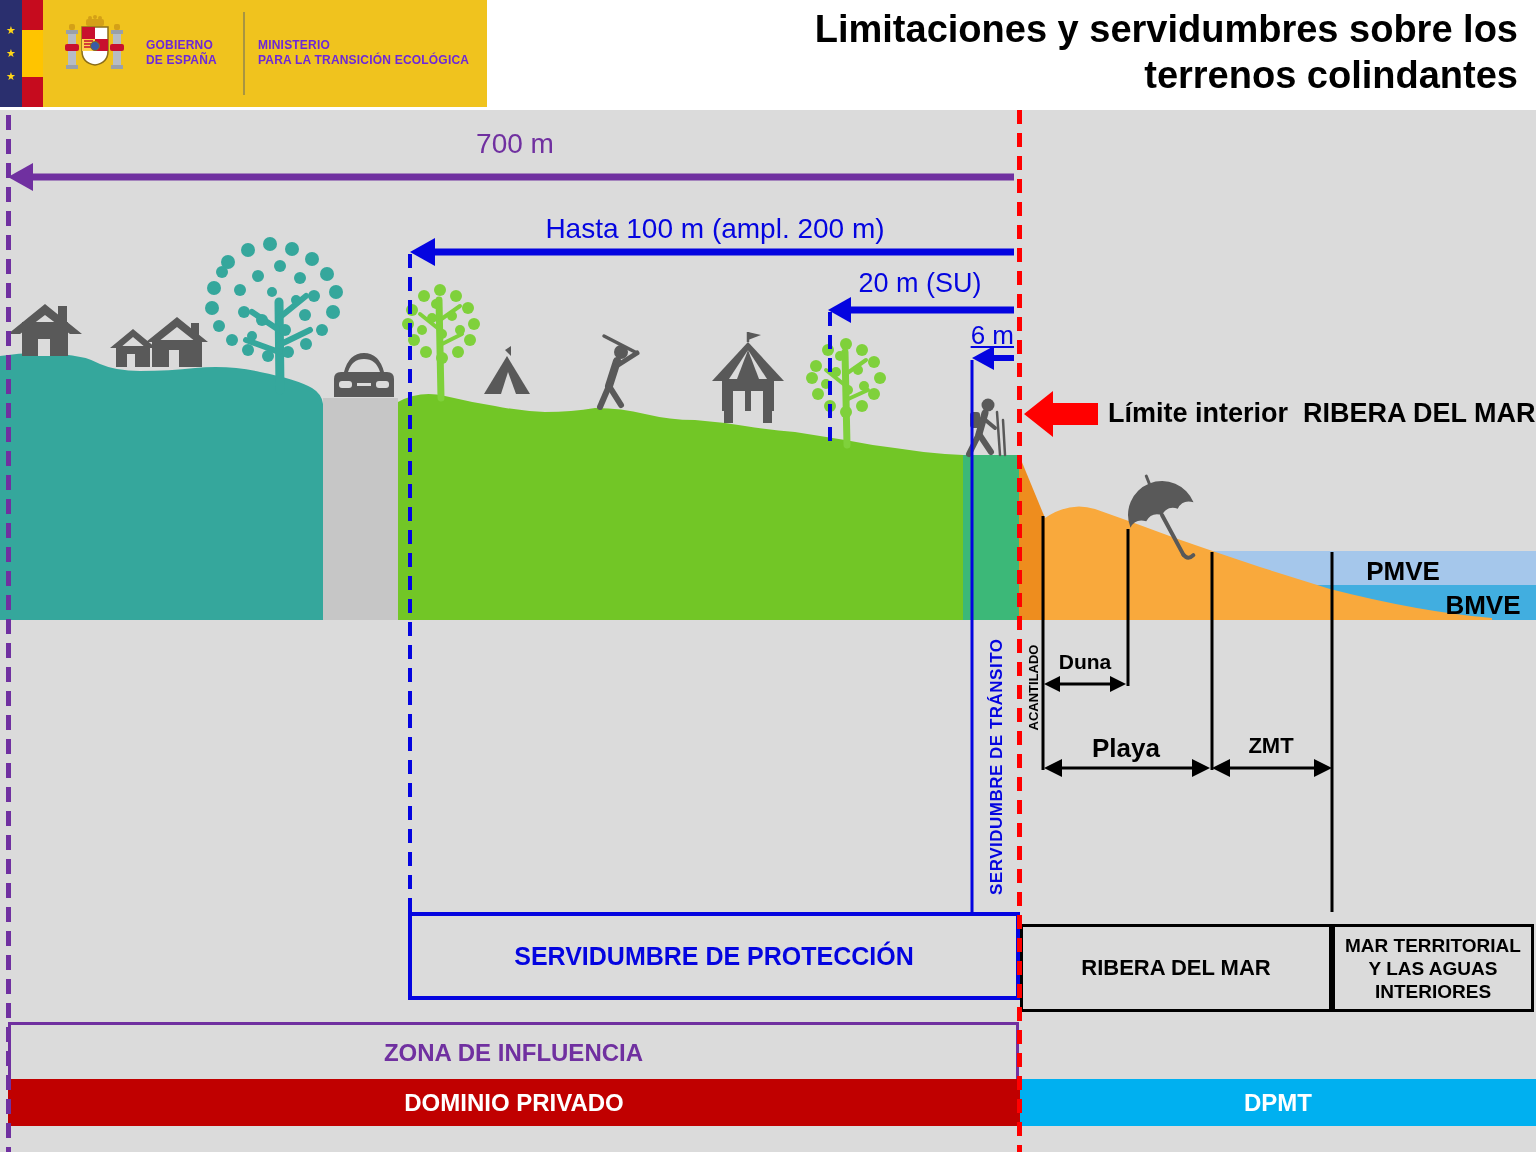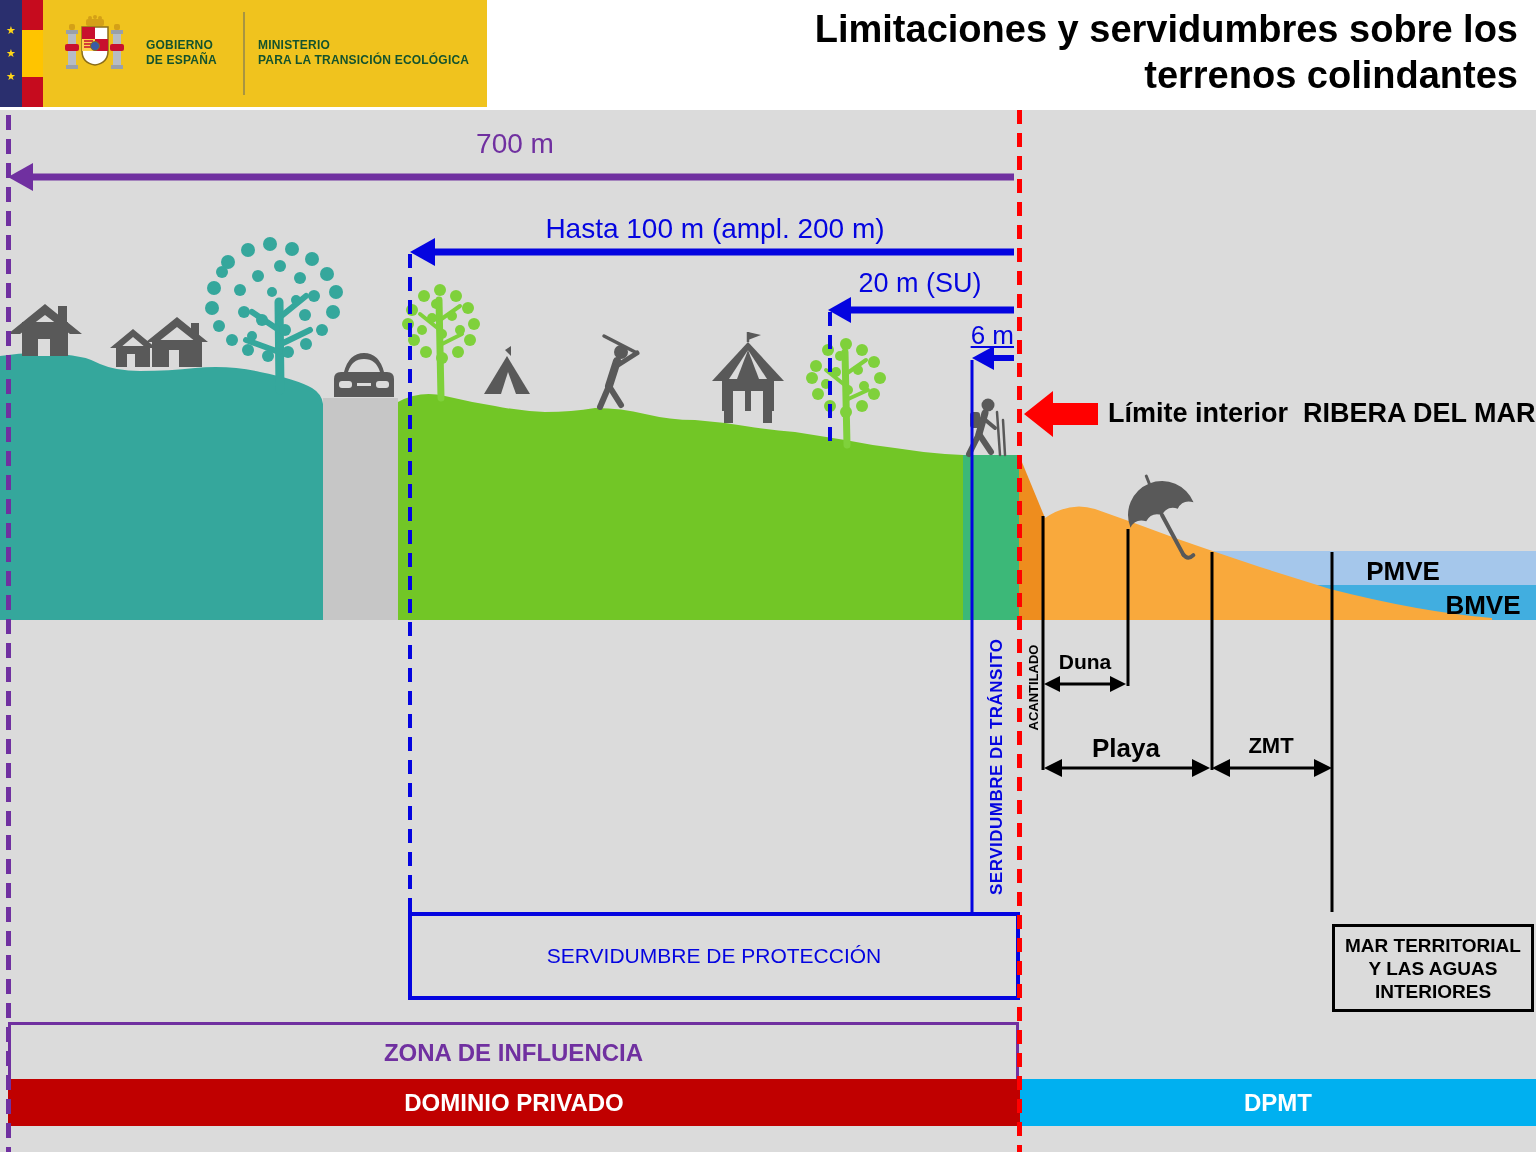--- a/index.html
+++ b/index.html
@@ -11,37 +11,37 @@
   .center{text-align:center;}
   .right{text-align:right;}
   .b{font-weight:bold;}
   
   .vdash-red{position:absolute;z-index:5;width:5px;
     background:repeating-linear-gradient(180deg,var(--accent_red) 0 14px,transparent 14px 23px);}
   .vdash-purple{position:absolute;z-index:5;width:5px;
     background:repeating-linear-gradient(180deg,var(--accent_purple) 0 15px,transparent 15px 24px);}
   
   .zonebox{position:absolute;z-index:4;display:flex;align-items:center;justify-content:center;box-sizing:border-box;}
-  .box-proteccion{border:4px solid var(--accent_blue);color:var(--accent_blue);font-size:21px;font-weight:normal;}
+  .box-proteccion{border:4px solid var(--accent_blue);color:var(--accent_blue);font-size:25px;font-weight:bold;}
   .box-black{border:3px solid #000;color:#000;font-weight:bold;margin-top:12px;}
   .box-zona{border:3px solid var(--accent_purple);color:var(--accent_purple);font-size:24px;font-weight:bold;}
   .band{position:absolute;z-index:4;display:flex;align-items:center;justify-content:center;
         color:#fff;font-size:24px;font-weight:bold;}
   
   .vert{transform:rotate(-90deg);transform-origin:center;}
   
   .logo-banner{position:absolute;left:0;top:0;width:487px;height:107px;background:var(--logo_yellow);z-index:7;}
   .eu-strip{position:absolute;left:0;top:0;width:22px;height:107px;background:var(--logo_navy);
             display:flex;flex-direction:column;align-items:center;justify-content:center;gap:10px;
             color:#FFD617;font-size:11px;z-index:2;}
   .flag-strip{position:absolute;left:22px;top:0;width:21px;height:107px;z-index:2;}
   .flag-strip .r{height:30px;background:var(--flag_red);}
   .flag-strip .y{height:47px;background:var(--flag_yellow);}
   .gov-divider{position:absolute;left:243px;top:12px;width:2px;height:83px;background:#6E6E5E;opacity:.55;}
-  .gov-txt{position:absolute;font-size:12px;font-weight:bold;color:#14532d;line-height:15px;letter-spacing:.2px;}
+  .gov-txt{position:absolute;font-size:12px;font-weight:bold;color:#6d28d9;line-height:15px;letter-spacing:.2px;}
   .title{position:absolute;right:18px;top:6px;width:1040px;text-align:right;color:#000;
          font-size:38px;font-weight:bold;line-height:46px;z-index:7;}
 </style>
 </head>
 <body>
 
 <div class="stage">
 
   <svg class="abs" style="left:0;top:0;z-index:1" width="1536" height="1152" viewBox="0 0 1536 1152">
 
@@ -250,20 +250,23 @@
 
     <path d="M410,254 L410,912" style="stroke:var(--accent_blue)" stroke-width="4" stroke-dasharray="14 9"></path>
     <path d="M830,312 L830,446" style="stroke:var(--accent_blue)" stroke-width="4" stroke-dasharray="14 9"></path>
     <path d="M972,360 L972,912" style="stroke:var(--accent_blue)" stroke-width="3"></path>
 
     <polygon points="1024,414 1053,391 1053,403 1098,403 1098,425 1053,425 1053,437" style="fill:var(--accent_red)"></polygon>
   </svg>
 
   <div class="zonebox box-proteccion" style="left:408px;top:912px;width:612px;height:88px;">
     <span>SERVIDUMBRE DE PROTECCIÓN</span>
+  </div>
+  <div class="zonebox box-black" style="left:1020px;top:912px;width:312px;height:88px;font-size:22px;">
+    <span>RIBERA DEL MAR</span>
   </div>
   <div class="zonebox box-black" style="left:1332px;top:912px;width:202px;height:88px;font-size:19px;flex-direction:column;line-height:23px;">
     <span>MAR TERRITORIAL</span>
     <span>Y LAS AGUAS</span>
     <span>INTERIORES</span>
   </div>
   <div class="zonebox box-zona" style="left:8px;top:1002px;width:1011px;height:62px;margin-top:20px;">
     <span>ZONA DE INFLUENCIA</span>
   </div>
   <div class="band" style="left:8px;top:1079px;width:1012px;height:47px;background:var(--band_red);">

